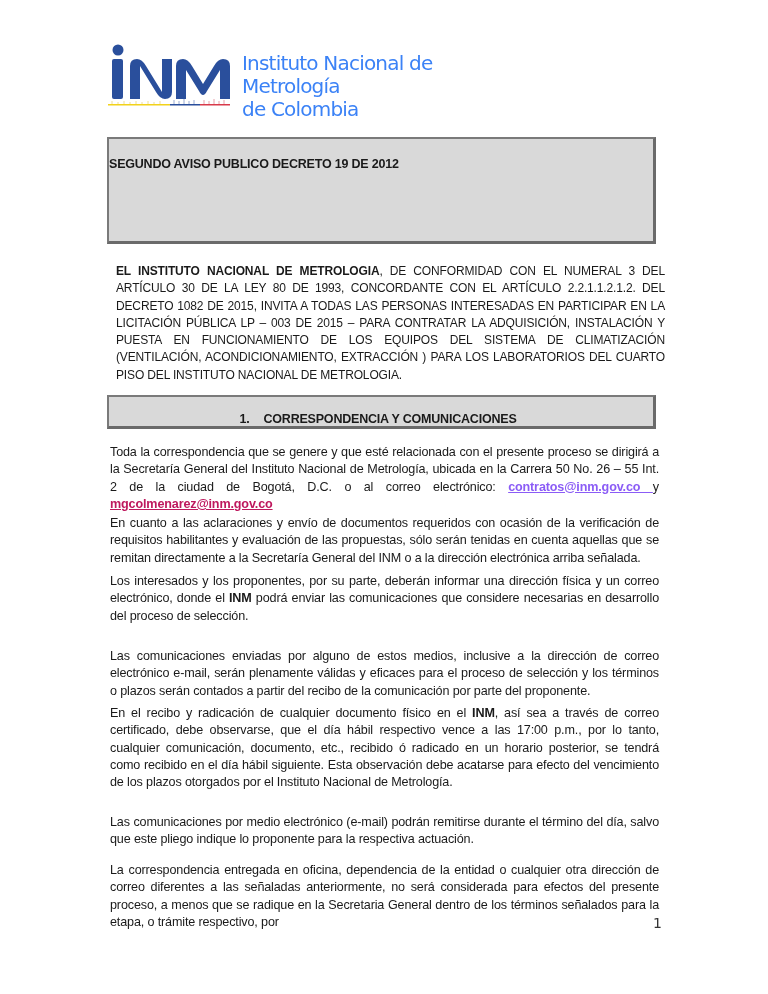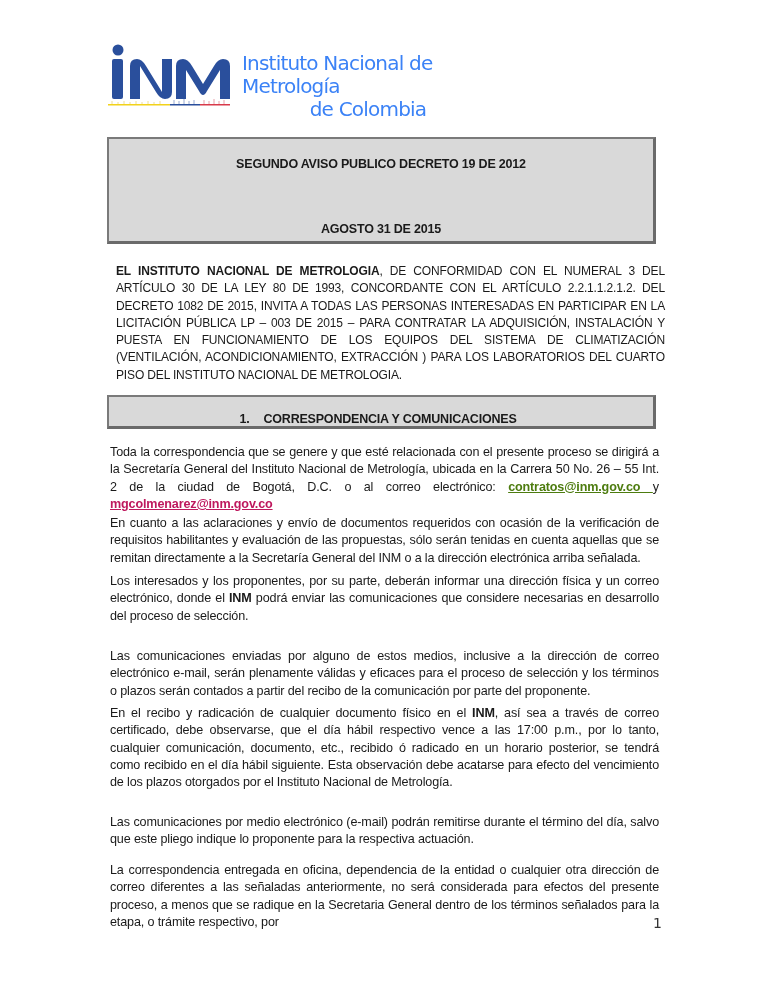--- a/index.html
+++ b/index.html
@@ -2,37 +2,37 @@
 <html><head>
   <meta charset="utf-8">
   <style>
     html, body { margin: 0; padding: 0; background: #ffffff; }
     body { width: 768px; height: 994px; position: relative; overflow: hidden;
       font-family: "Liberation Sans", sans-serif; color: #1a1a1a; }
     .logo { position: absolute; left: 106px; top: 44px; width: 400px; height: 66px; }
     .logo-mark { position: absolute; left: 0; top: 0; width: 128px; height: 64px; }
     .logo-text { position: absolute; left: 136px; top: 8px; color: #3b82f6;
       font-family: "DejaVu Sans", sans-serif; font-size: 20px; line-height: 23px; letter-spacing: -0.8px; }
-    .logo-text .l2 { display: block; text-align: center; padding-right: 12px; }
+    .logo-text .l2 { display: block; padding-right: 12px; }
     .title-box { position: absolute; left: 107px; top: 137px; width: 549px; height: 107px;
       background: #d9d9d9; border-top: 2px solid #7a7a7a; border-left: 2px solid #7a7a7a;
       border-right: 3px solid #6a6a6a; border-bottom: 3px solid #6a6a6a; box-sizing: border-box; }
-    .title-line { position: absolute; left: 0; right: 0; text-align: center; font-weight: bold;
+    .title-line { position: absolute; left: 0; right: 0; text-align: left; font-weight: bold;
       font-size: 12.5px; letter-spacing: -0.2px; }
     .intro { position: absolute; left: 116px; top: 263px; width: 549px; font-size: 12px;
       line-height: 17.3px; text-align: justify; letter-spacing: -0.15px; }
     .section-box { position: absolute; left: 107px; top: 395px; width: 549px; height: 34px;
       background: #d9d9d9; border-top: 2px solid #7a7a7a; border-left: 2px solid #7a7a7a;
       border-right: 3px solid #6a6a6a; border-bottom: 3px solid #6a6a6a; box-sizing: border-box; }
     .section-title { position: absolute; left: 0; right: 6px; top: 15px; text-align: center;
       font-weight: bold; font-size: 12.5px; letter-spacing: -0.2px; }
     .section-title .num { margin-right: 14px; }
     .body-text { position: absolute; left: 110px; width: 549px; font-size: 12.6px;
       line-height: 17.3px; text-align: justify; letter-spacing: -0.15px; margin: 0; }
-    .email { color: #4d7c0f; font-weight: bold; text-decoration: underline; }
+    .email { color: #8b5cf6; font-weight: bold; text-decoration: underline; }
     .email2 { color: #be185d; text-decoration: underline; font-weight: bold; }
     .page-num { position: absolute; left: 653px; top: 915px; font-size: 14px;
       font-family: "DejaVu Sans", sans-serif; color: #333; }
   </style>
 </head>
 <body>
 
 <div class="logo">
   <svg class="logo-mark" viewBox="0 0 128 64" width="128" height="64">
     <circle cx="12" cy="6" r="5.5" fill="#2a4f9c"></circle>
@@ -69,21 +69,20 @@
     </g>
   </svg>
   <div class="logo-text">
     <span>Instituto Nacional de Metrología</span>
     <span class="l2">de Colombia</span>
   </div>
 </div>
 
 <div class="title-box">
   <div class="title-line" style="top:18px">SEGUNDO AVISO PUBLICO DECRETO 19 DE 2012</div>
-  <div class="title-line" style="top:83px">AGOSTO 31 DE 2015</div>
 </div>
 
 <p class="intro" style="margin:0"><b>EL INSTITUTO NACIONAL DE METROLOGIA</b><span>, DE CONFORMIDAD CON EL NUMERAL 3 DEL ARTÍCULO 30 DE LA LEY 80 DE 1993, CONCORDANTE CON EL ARTÍCULO 2.2.1.1.2.1.2. DEL DECRETO 1082 DE 2015, INVITA A TODAS LAS PERSONAS INTERESADAS EN PARTICIPAR EN LA LICITACIÓN PÚBLICA LP – 003 DE 2015 – PARA  CONTRATAR LA ADQUISICIÓN, INSTALACIÓN Y PUESTA EN FUNCIONAMIENTO DE LOS EQUIPOS DEL SISTEMA DE CLIMATIZACIÓN (VENTILACIÓN, ACONDICIONAMIENTO, EXTRACCIÓN ) PARA LOS LABORATORIOS DEL CUARTO PISO DEL INSTITUTO NACIONAL DE METROLOGIA.</span></p>
 
 <div class="section-box">
   <div class="section-title"><span class="num">1.</span><span>CORRESPONDENCIA Y COMUNICACIONES</span></div>
 </div>
 
 <p class="body-text" style="top:444px"><span>Toda la correspondencia que se genere y que esté relacionada con el presente proceso se dirigirá a la Secretaría General del Instituto Nacional de Metrología, ubicada en la Carrera 50 No. 26 – 55 Int. 2 de la ciudad de Bogotá, D.C. o al correo electrónico: </span><a class="email">contratos@inm.gov.co </a><span>y </span><a class="email2">mgcolmenarez@inm.gov.co</a></p>
 

